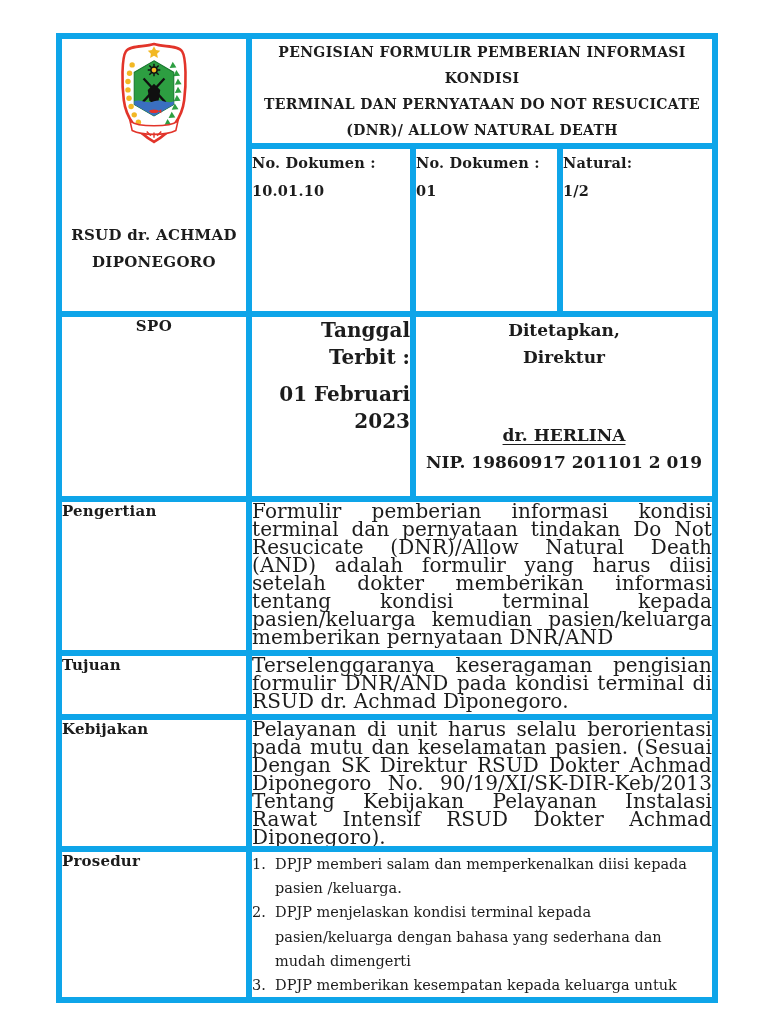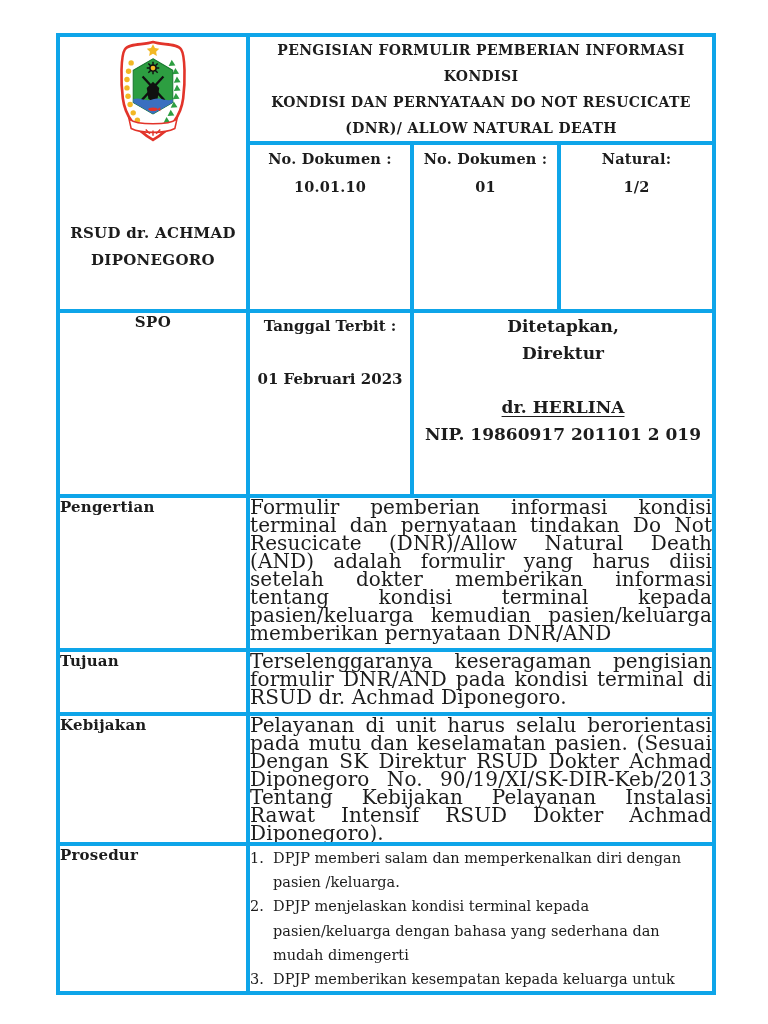--- a/index.html
+++ b/index.html
@@ -5,47 +5,47 @@
   html,body { margin:0; padding:0; background:#ffffff; }
   .page {
     position:relative; width:768px; height:1024px; background:#ffffff;
     font-family:"DejaVu Serif","Liberation Serif",serif; color:#1c1c1c;
     overflow:hidden;
   }
   table.doc {
     position:absolute; left:56px; top:33px; width:658px;
     border-collapse:collapse; table-layout:fixed;
   }
-  table.doc td { border:4px solid #0ea5e9; vertical-align:top; padding:0; overflow:hidden; }
+  table.doc td { border:6px solid #0ea5e9; vertical-align:top; padding:0; overflow:hidden; }
 
   
   tr.r-title      { height:79px; }
   tr.r-meta       { height:168px; }
   tr.r-spo        { height:185px; }
   tr.r-pengertian { height:154px;border-radius:30px; }
   tr.r-tujuan     { height:64px; }
   tr.r-kebijakan  { height:130px; }
   tr.r-prosedur   { height:147px; }
 
   .logo-cell { text-align:center; }
   .logo-wrap { display:flex; flex-direction:column; align-items:center; height:244px; }
   .logo-wrap svg { margin-top:3px; }
   .org-name { margin-top:auto; margin-bottom:7px; font-weight:bold; font-size:15px; line-height:27px; letter-spacing:.3px; }
 
   .title-cell { text-align:center; font-weight:bold; font-size:14px; line-height:26px; padding-top:3px; letter-spacing:.35px; }
 
-  .meta-cell { text-align:center; font-weight:bold; font-size:14.5px; line-height:28px; padding-top:4px; letter-spacing:.2px; }
+  .meta-cell { font-weight:bold; font-size:14.5px; line-height:28px; padding-top:4px; letter-spacing:.2px; }
 
   .spo-cell { vertical-align:middle; text-align:center; font-weight:bold; font-size:15px; letter-spacing:.5px; }
 
-  .tanggal-cell { text-align:center; font-weight:bold; font-size:15px; line-height:27px; padding-top:4px; }
-  .tanggal-value { margin-top:26px; }
+  .tanggal-cell { text-align:right; font-weight:bold; font-size:20px; line-height:27px; padding-top:4px; }
+  .tanggal-value { margin-top:10px; }
 
   .ditetapkan-cell { text-align:center; font-weight:bold; font-size:17px; line-height:27px; padding-top:4px; }
-  .sign-block { margin-top:27px; }
+  .sign-block { margin-top:51px; }
   .director-name { text-decoration:underline; text-underline-offset:3px; }
 
   .label-cell { font-weight:bold; font-size:15px; padding:3px 4px 0 5px; letter-spacing:.2px; }
 
   .content-cell { font-size:20px; line-height:18px; padding:2px 5px 0 9px; text-align:justify; letter-spacing:.1px; }
 
   .prosedur-cell { font-size:14.5px; line-height:24.2px; padding:2px 4px 0 10px; }
   .p-item { display:flex; }
   .p-num  { flex:0 0 23px; }
   .p-text { flex:1; white-space:pre-wrap; }
@@ -116,21 +116,21 @@
             <path d="M30 86 l4 4 M37 87 l0 5 M44 86 l-4 4" stroke="#e2342a" stroke-width="1.4" fill="none"></path>
           </svg>
           <div class="org-name">
             <div>RSUD dr. ACHMAD</div>
             <div>DIPONEGORO</div>
           </div>
         </div>
       </td>
       <td class="title-cell" colspan="3">
         <div>PENGISIAN FORMULIR PEMBERIAN INFORMASI KONDISI</div>
-        <div>KONDISI DAN PERNYATAAN DO NOT RESUCICATE</div>
+        <div>TERMINAL DAN PERNYATAAN DO NOT RESUCICATE</div>
         <div>(DNR)/ ALLOW NATURAL DEATH</div>
       </td>
     </tr>
 
     <tr class="r-meta">
       <td class="meta-cell">
         <div>No. Dokumen :</div>
         <div>10.01.10</div>
       </td>
       <td class="meta-cell">
@@ -174,21 +174,21 @@
     <tr class="r-kebijakan">
       <td class="label-cell">Kebijakan</td>
       <td class="content-cell" colspan="3">Pelayanan di unit harus selalu berorientasi pada mutu dan keselamatan pasien. (Sesuai Dengan SK Direktur RSUD Dokter Achmad Diponegoro No. 90/19/XI/SK-DIR-Keb/2013 Tentang Kebijakan Pelayanan Instalasi Rawat Intensif RSUD Dokter Achmad Diponegoro).</td>
     </tr>
 
     <tr class="r-prosedur">
       <td class="label-cell">Prosedur</td>
       <td class="prosedur-cell" colspan="3">
         <div class="p-item">
           <span class="p-num">1.</span>
-          <span class="p-text">DPJP memberi salam dan memperkenalkan diri dengan
+          <span class="p-text">DPJP memberi salam dan memperkenalkan diisi kepada
 pasien /keluarga.</span>
         </div>
         <div class="p-item">
           <span class="p-num">2.</span>
           <span class="p-text">DPJP menjelaskan kondisi terminal kepada
 pasien/keluarga dengan bahasa yang sederhana dan
 mudah dimengerti</span>
         </div>
         <div class="p-item">
           <span class="p-num">3.</span>

